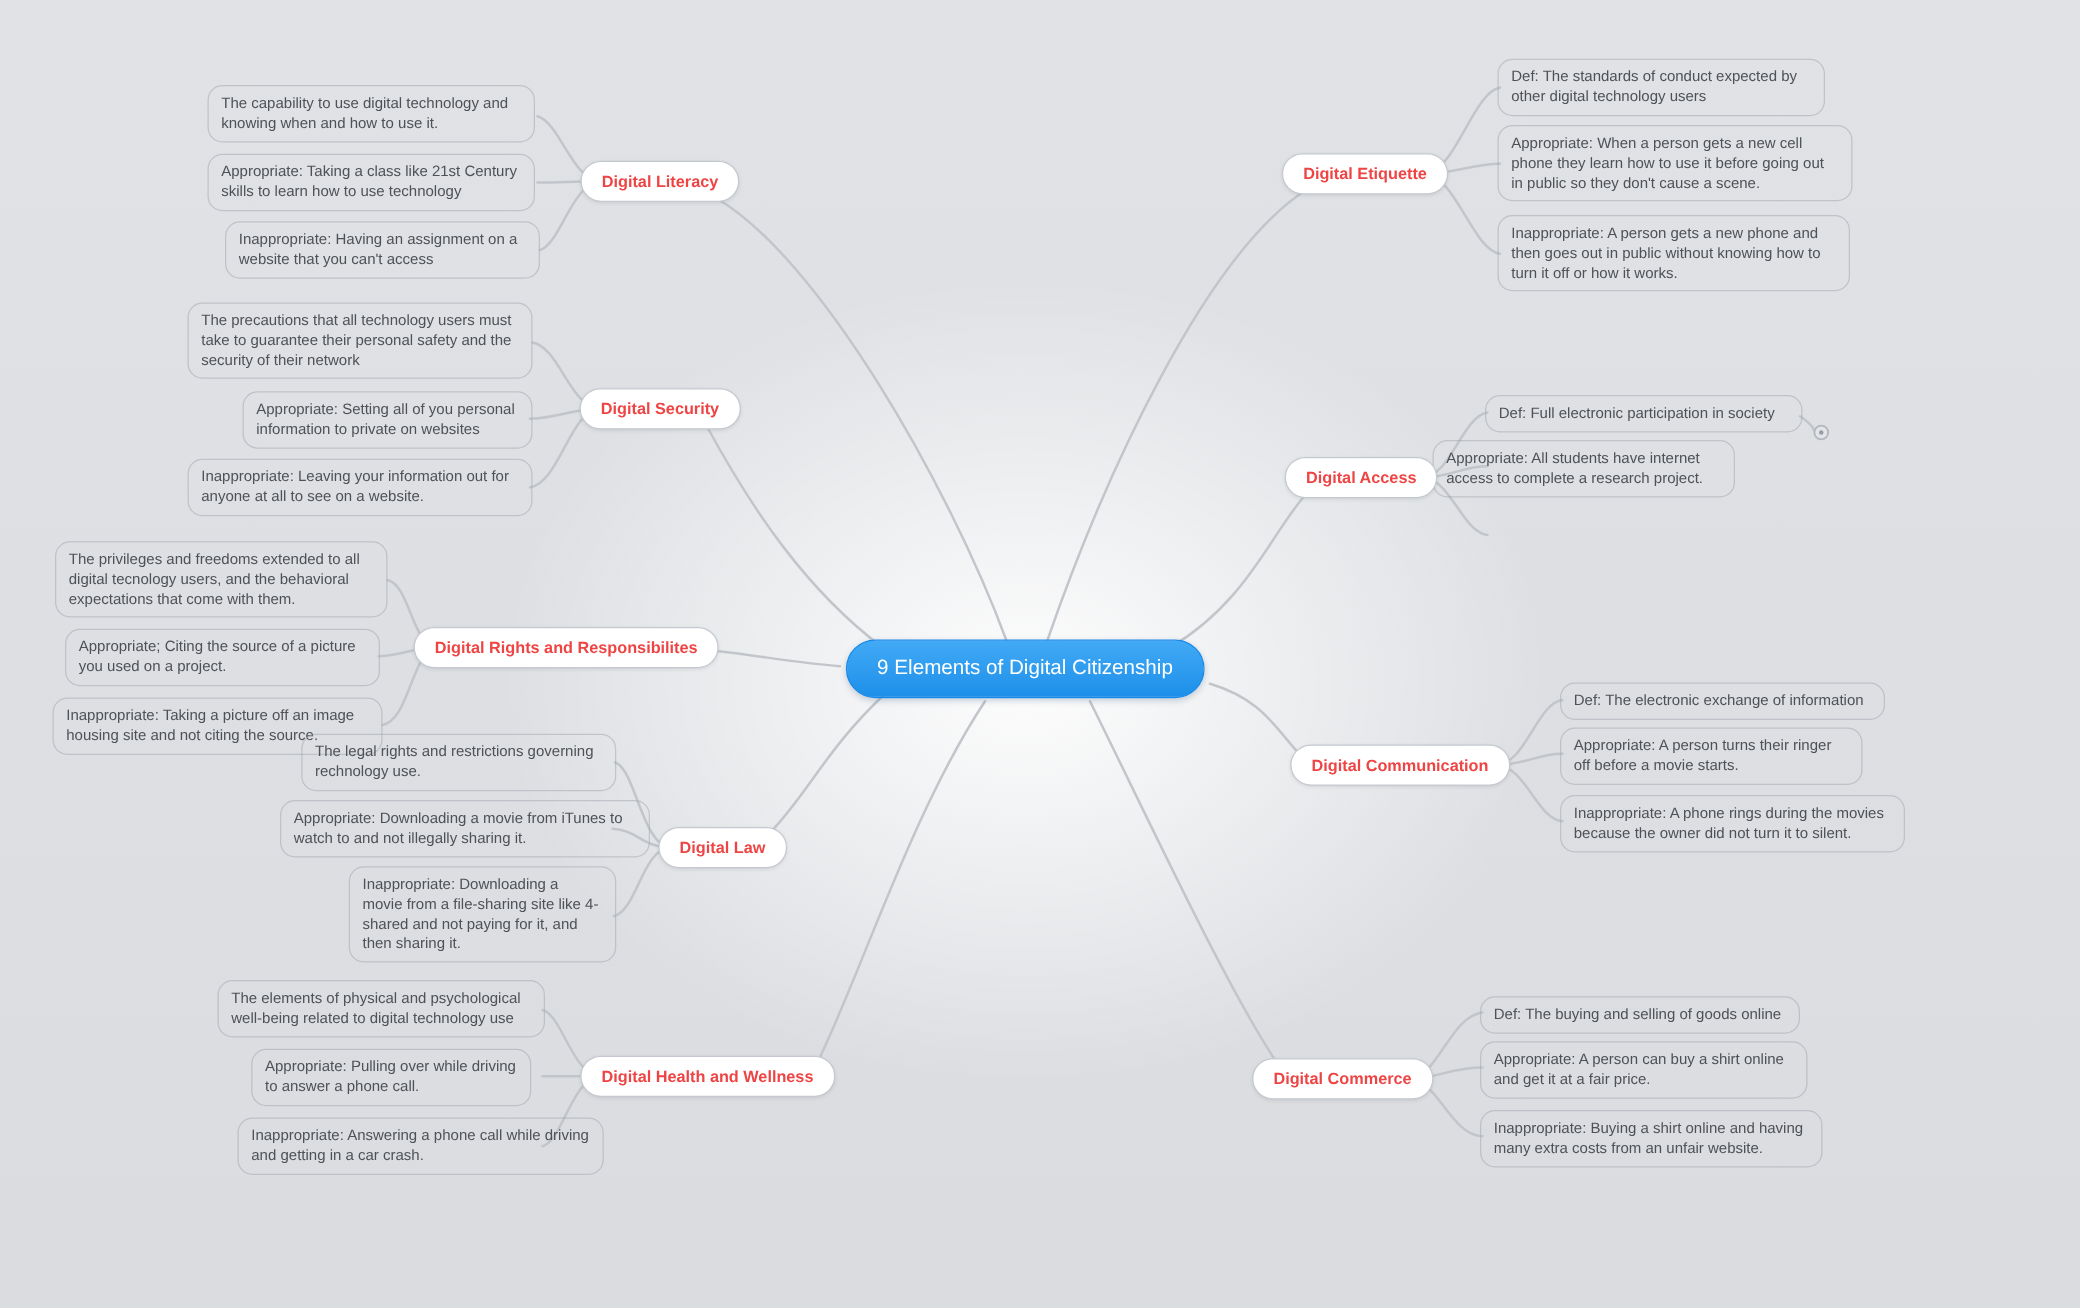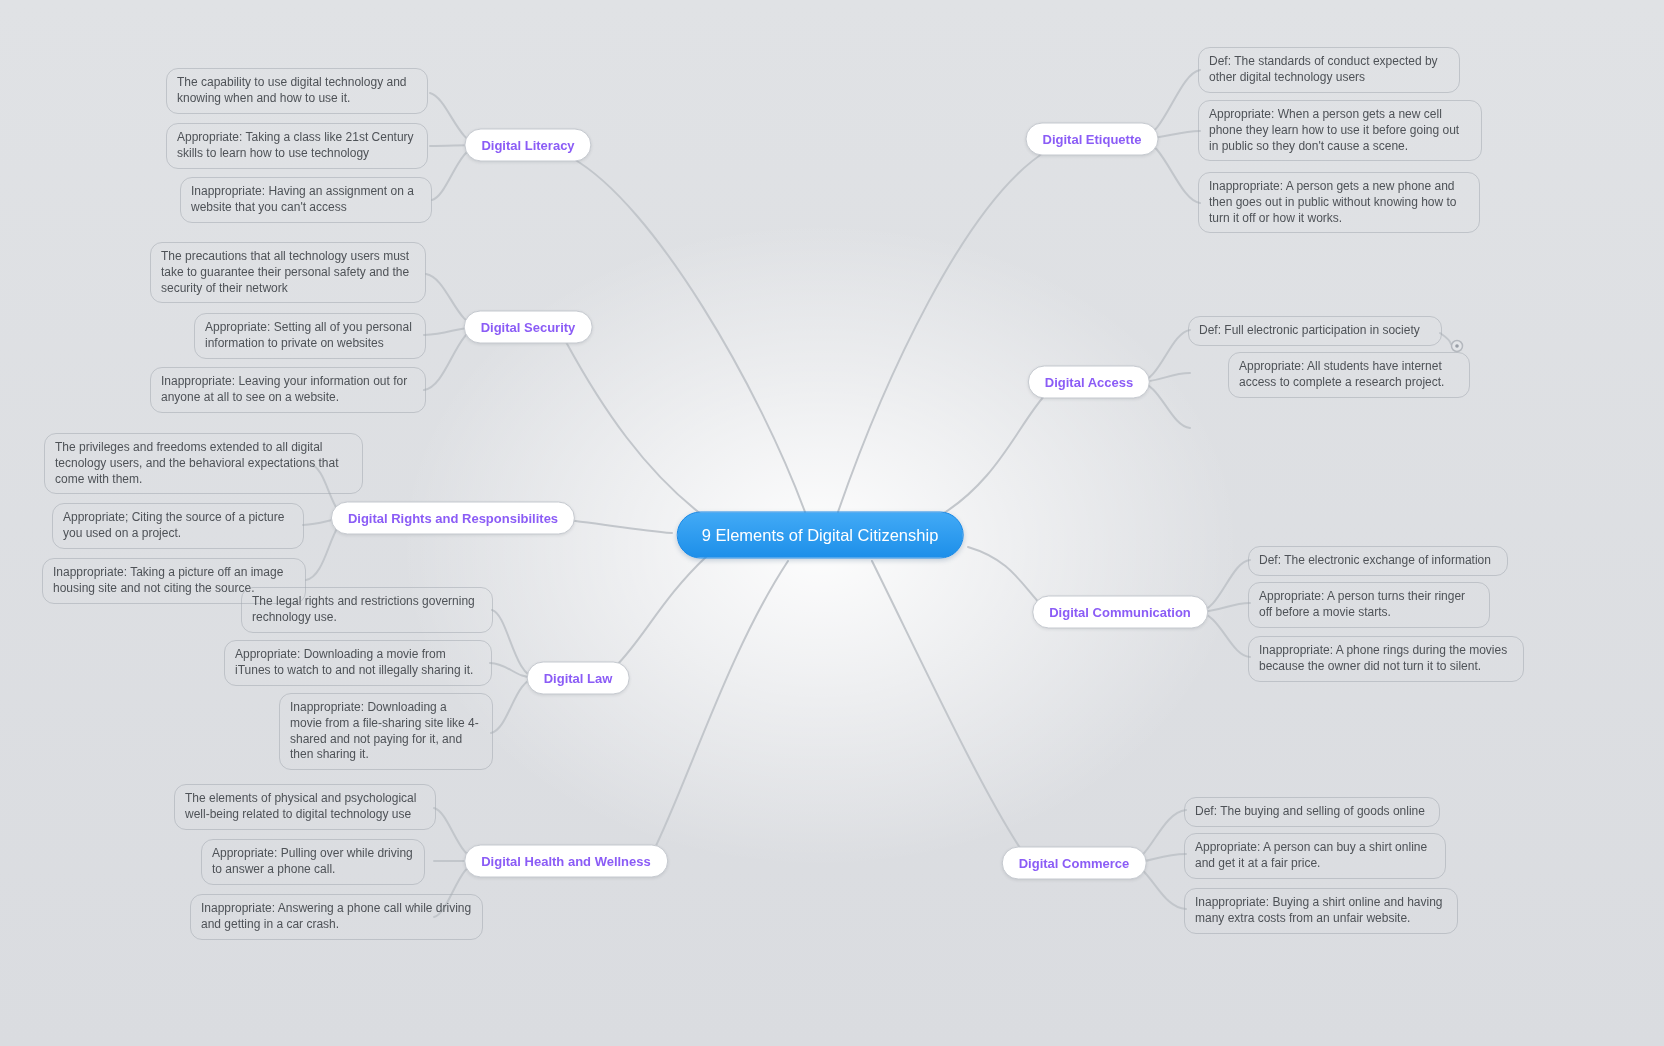--- a/index.html
+++ b/index.html
@@ -13,21 +13,21 @@
   .canvas{
     position:relative;width:1664px;height:1046px;
     background:
       radial-gradient(ellipse 560px 430px at 820px 545px, rgba(255,255,255,0.95) 0%, rgba(255,255,255,0) 75%),
       linear-gradient(#e0e2e5,#dadce0);
   }
   svg.links{position:absolute;left:0;top:0;}
   .node{
     position:absolute;transform:translate(-50%,-50%);
     background:#ffffff;border:1px solid #c5c9cf;border-radius:17px;
-    padding:8px 16px;font-size:13px;font-weight:700;color:#8b5cf6;
+    padding:8px 16px;font-size:13px;font-weight:700;color:#ef4444;
     white-space:nowrap;box-shadow:0 1px 3px rgba(60,65,75,0.12);
     z-index:3;
     text-align:right;
   }
   .center-node{
     position:absolute;left:820px;top:535px;transform:translate(-50%,-50%);
     background:linear-gradient(#42aaf6,#1d8fe9);
     border:1px solid #1888e6;border-radius:27px;
     padding:13px 24px;font-size:16.5px;font-weight:400;color:#ffffff;
     white-space:nowrap;box-shadow:0 2px 5px rgba(40,80,120,0.25);
@@ -116,38 +116,38 @@
   <div class="node" style="left:1074px;top:863px">Digital Commerce</div>
 
   <div class="note" style="left:166px;top:68px;width:262px">The capability to use digital technology and knowing when and how to use it.</div>
   <div class="note" style="left:166px;top:123px;width:262px">Appropriate: Taking a class like 21st Century skills to learn how to use technology</div>
   <div class="note" style="left:180px;top:177px;width:252px">Inappropriate: Having an assignment on a website that you can't access</div>
 
   <div class="note" style="left:150px;top:242px;width:276px">The precautions that all technology users must take to guarantee their personal safety and the security of their network</div>
   <div class="note" style="left:194px;top:313px;width:232px">Appropriate: Setting all of you personal information to private on websites</div>
   <div class="note" style="left:150px;top:367px;width:276px">Inappropriate: Leaving your information out for anyone at all to see on a website.</div>
 
-  <div class="note" style="left:44px;top:433px;width:319px">The privileges and freedoms extended to all digital tecnology users, and the behavioral expectations that come with them.</div>
+  <div class="note" style="left:44px;top:433px;width:266px">The privileges and freedoms extended to all digital tecnology users, and the behavioral expectations that come with them.</div>
   <div class="note" style="left:52px;top:503px;width:252px">Appropriate; Citing the source of a picture you used on a project.</div>
   <div class="note" style="left:42px;top:558px;width:264px">Inappropriate: Taking a picture off an image housing site and not citing the source.</div>
 
   <div class="note" style="left:241px;top:587px;width:252px">The legal rights and restrictions governing rechnology use.</div>
-  <div class="note" style="left:224px;top:640px;width:268px">Appropriate: Downloading a movie from iTunes to watch to and not illegally sharing it.</div>
+  <div class="note" style="left:224px;top:640px;width:296px">Appropriate: Downloading a movie from iTunes to watch to and not illegally sharing it.</div>
   <div class="note" style="left:279px;top:693px;width:214px">Inappropriate: Downloading a movie from a file-sharing site like 4-shared and not paying for it, and then sharing it.</div>
 
   <div class="note" style="left:174px;top:784px;width:262px">The elements of physical and psychological well-being related to digital technology use</div>
   <div class="note" style="left:201px;top:839px;width:224px">Appropriate: Pulling over while driving to answer a phone call.</div>
   <div class="note" style="left:190px;top:894px;width:293px">Inappropriate: Answering a phone call while driving and getting in a car crash.</div>
 
   <div class="note" style="left:1198px;top:47px;width:262px">Def: The standards of conduct expected by other digital technology users</div>
   <div class="note" style="left:1198px;top:100px;width:284px">Appropriate: When a person gets a new cell phone they learn how to use it before going out in public so they don't cause a scene.</div>
   <div class="note" style="left:1198px;top:172px;width:282px">Inappropriate: A person gets a new phone and then goes out in public without knowing how to turn it off or how it works.</div>
 
   <div class="note" style="left:1188px;top:316px;width:254px">Def: Full electronic participation in society</div>
-  <div class="note" style="left:1228px;top:352px;width:242px">Appropriate: All students have internet access to complete a research project.</div>
+  <div class="note" style="left:1146px;top:352px;width:242px">Appropriate: All students have internet access to complete a research project.</div>
 
   <div class="note" style="left:1248px;top:546px;width:260px">Def: The electronic exchange of information</div>
   <div class="note" style="left:1248px;top:582px;width:242px">Appropriate: A person turns their ringer off before a movie starts.</div>
   <div class="note" style="left:1248px;top:636px;width:276px">Inappropriate: A phone rings during the movies because the owner did not turn it to silent.</div>
 
   <div class="note" style="left:1184px;top:797px;width:256px">Def: The buying and selling of goods online</div>
   <div class="note" style="left:1184px;top:833px;width:262px">Appropriate: A person can buy a shirt online and get it at a fair price.</div>
   <div class="note" style="left:1184px;top:888px;width:274px">Inappropriate: Buying a shirt online and having many extra costs from an unfair website.</div>
 
 </div>

